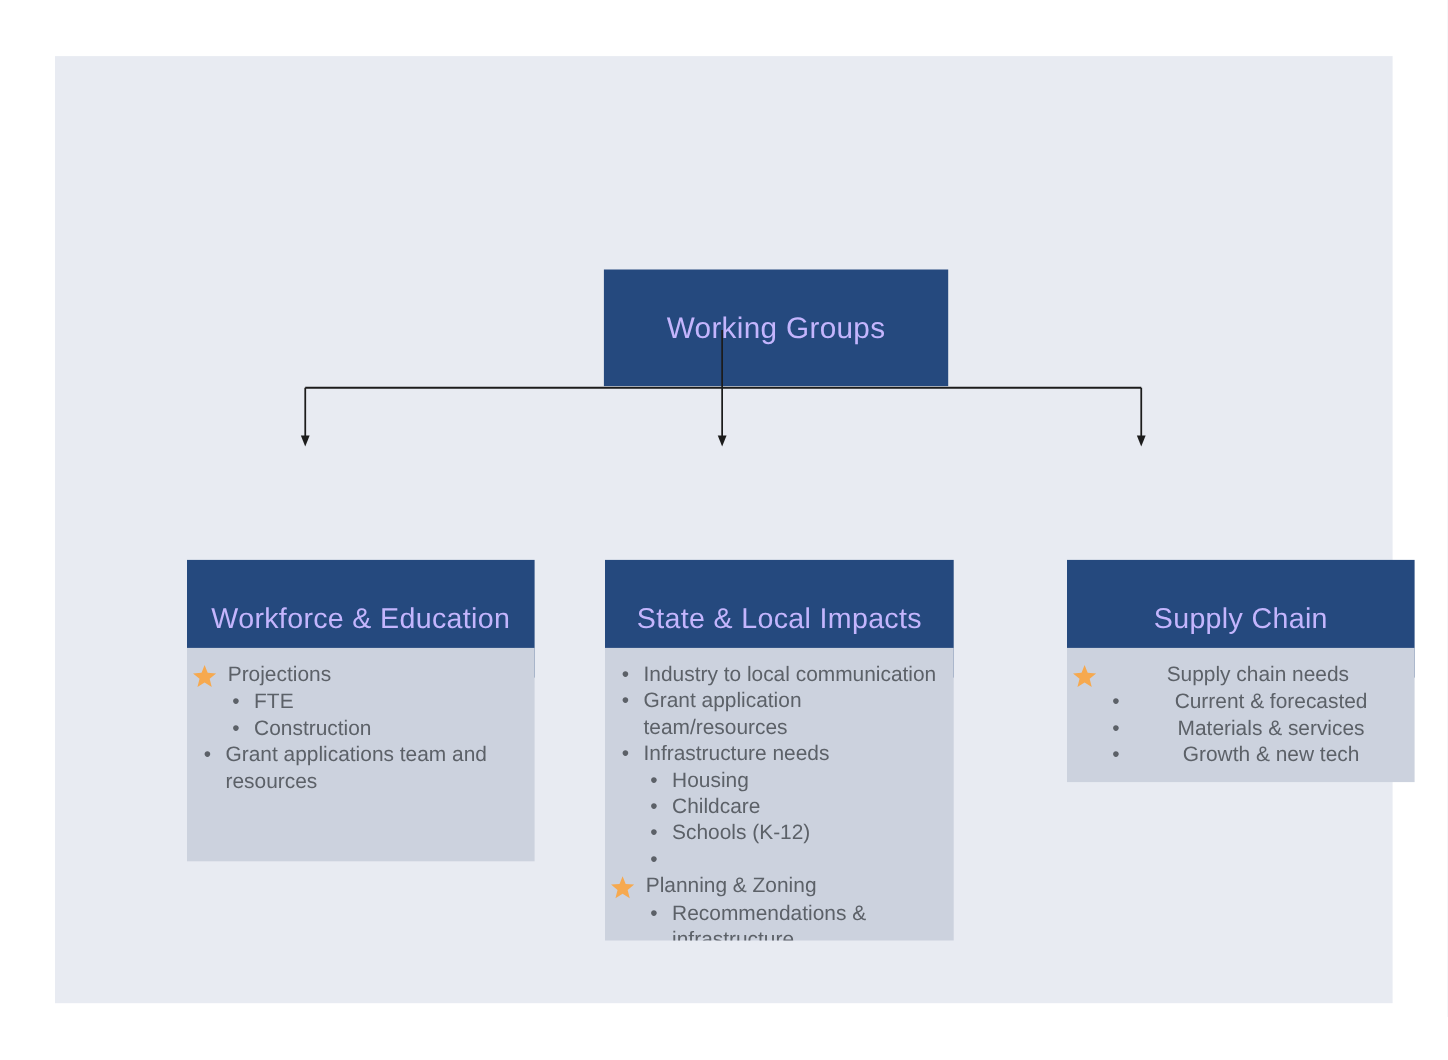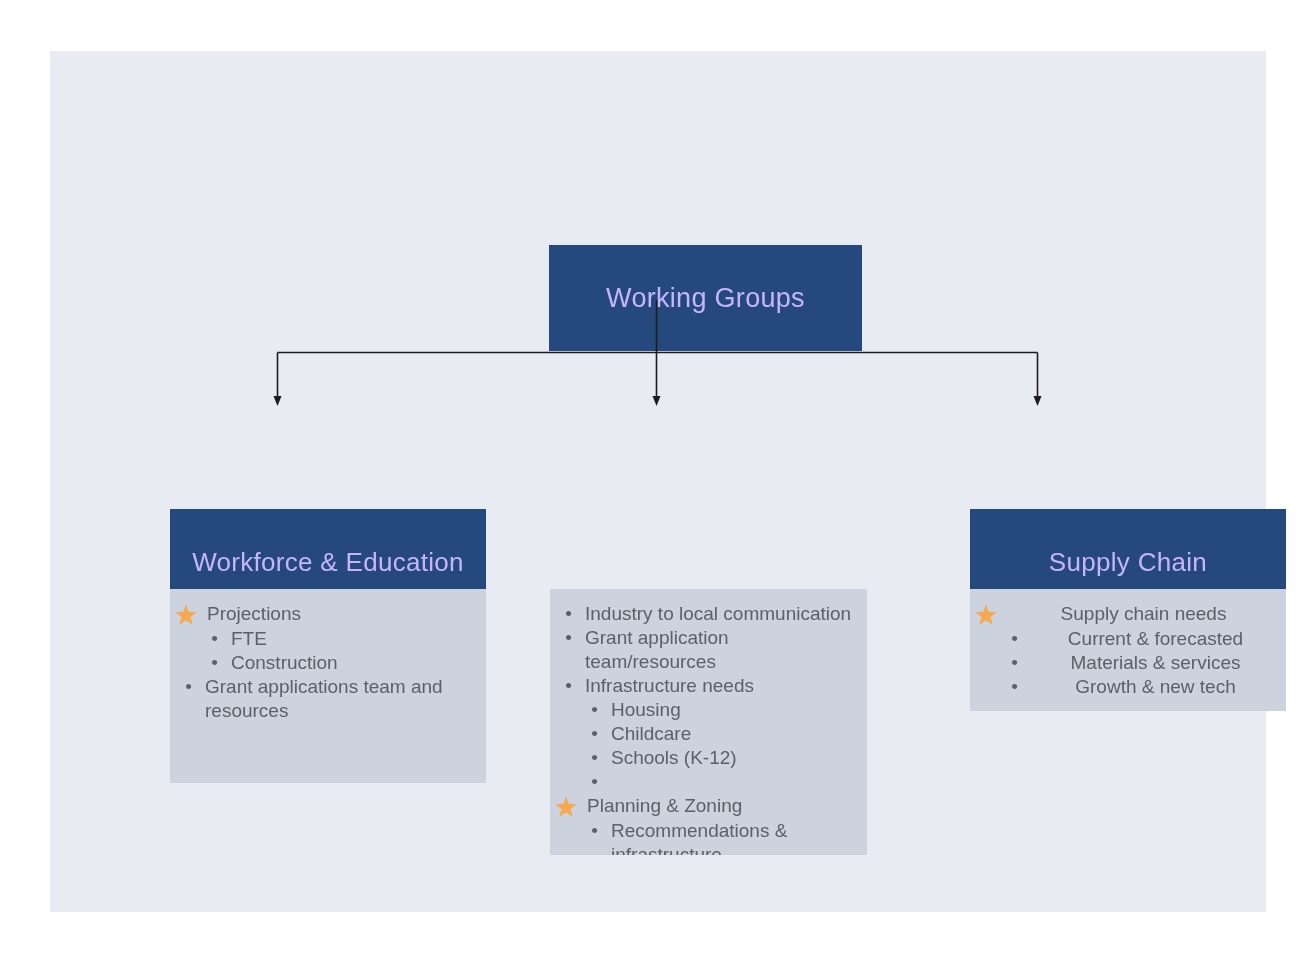--- a/index.html
+++ b/index.html
@@ -41,20 +41,23 @@
 <body>
 
 <div class="canvas">
 
   <div class="node root-node">
     <span>Working Groups</span>
   </div>
 
   <div class="node header-node col1">
     <span>Workforce &amp; Education</span>
+  </div>
+  <div class="node header-node col2">
+    <span>State &amp; Local Impacts</span>
   </div>
   <div class="node header-node col3">
     <span>Supply Chain</span>
   </div>
 
   <div class="list list1 col1">
     <div class="item lvl0">
       <span class="bullet star">
           <svg width="24" height="24" viewBox="0 0 24 24">
             <polygon fill="#F6A94F" points="12,1.6 14.8,8.7 22.5,9.2 16.6,14.1 18.5,21.5 12,17.4 5.5,21.5 7.4,14.1 1.5,9.2 9.2,8.7"></polygon>

